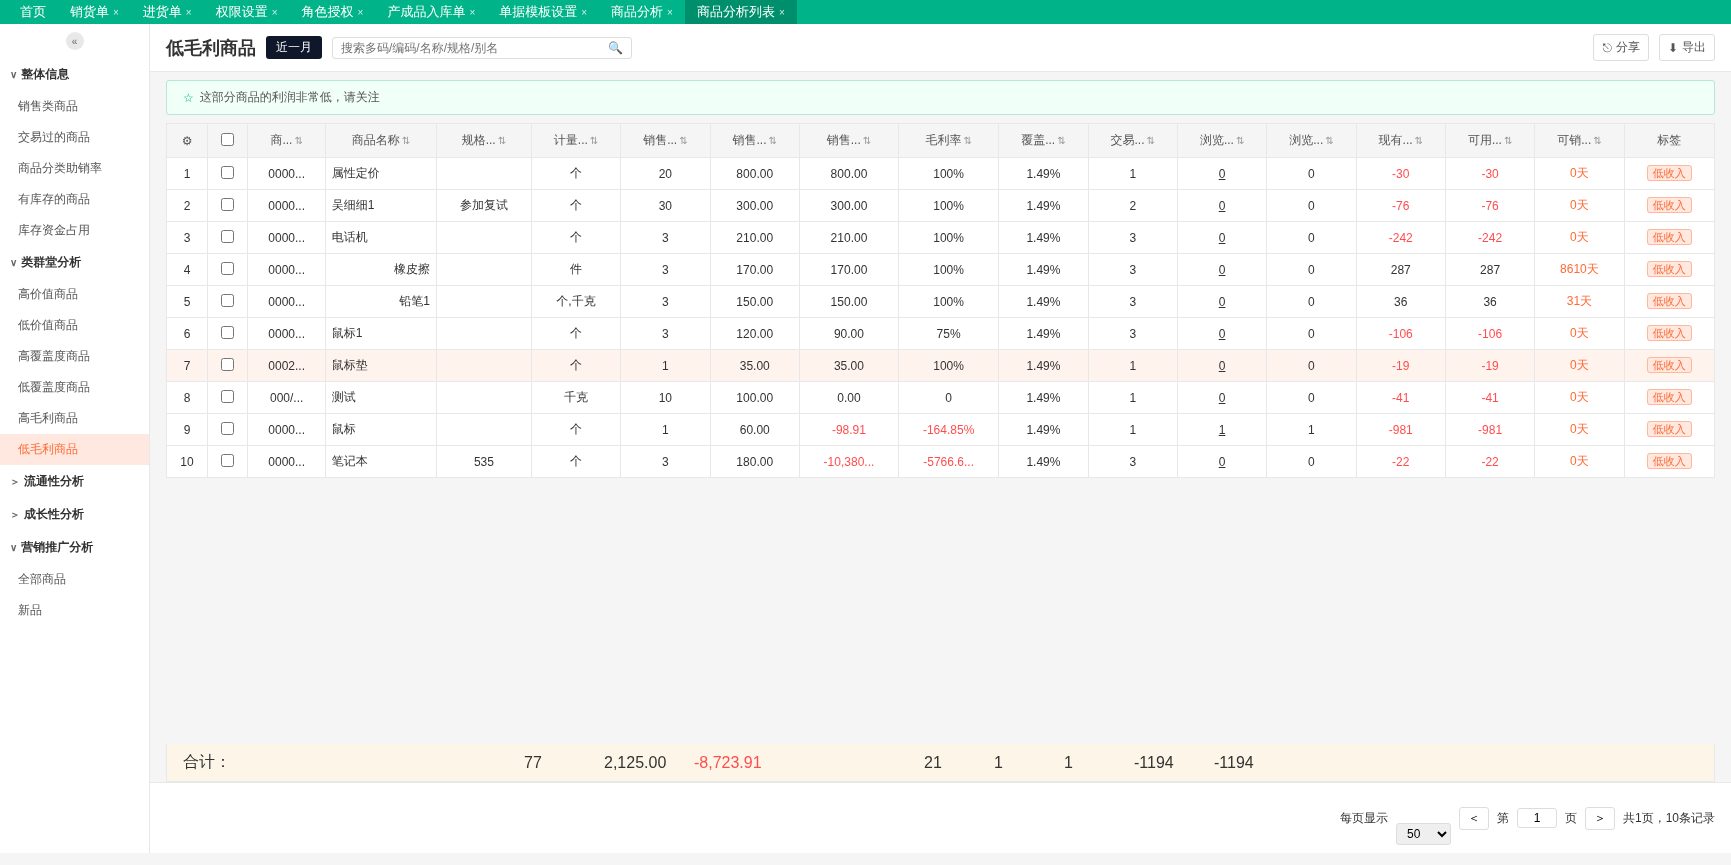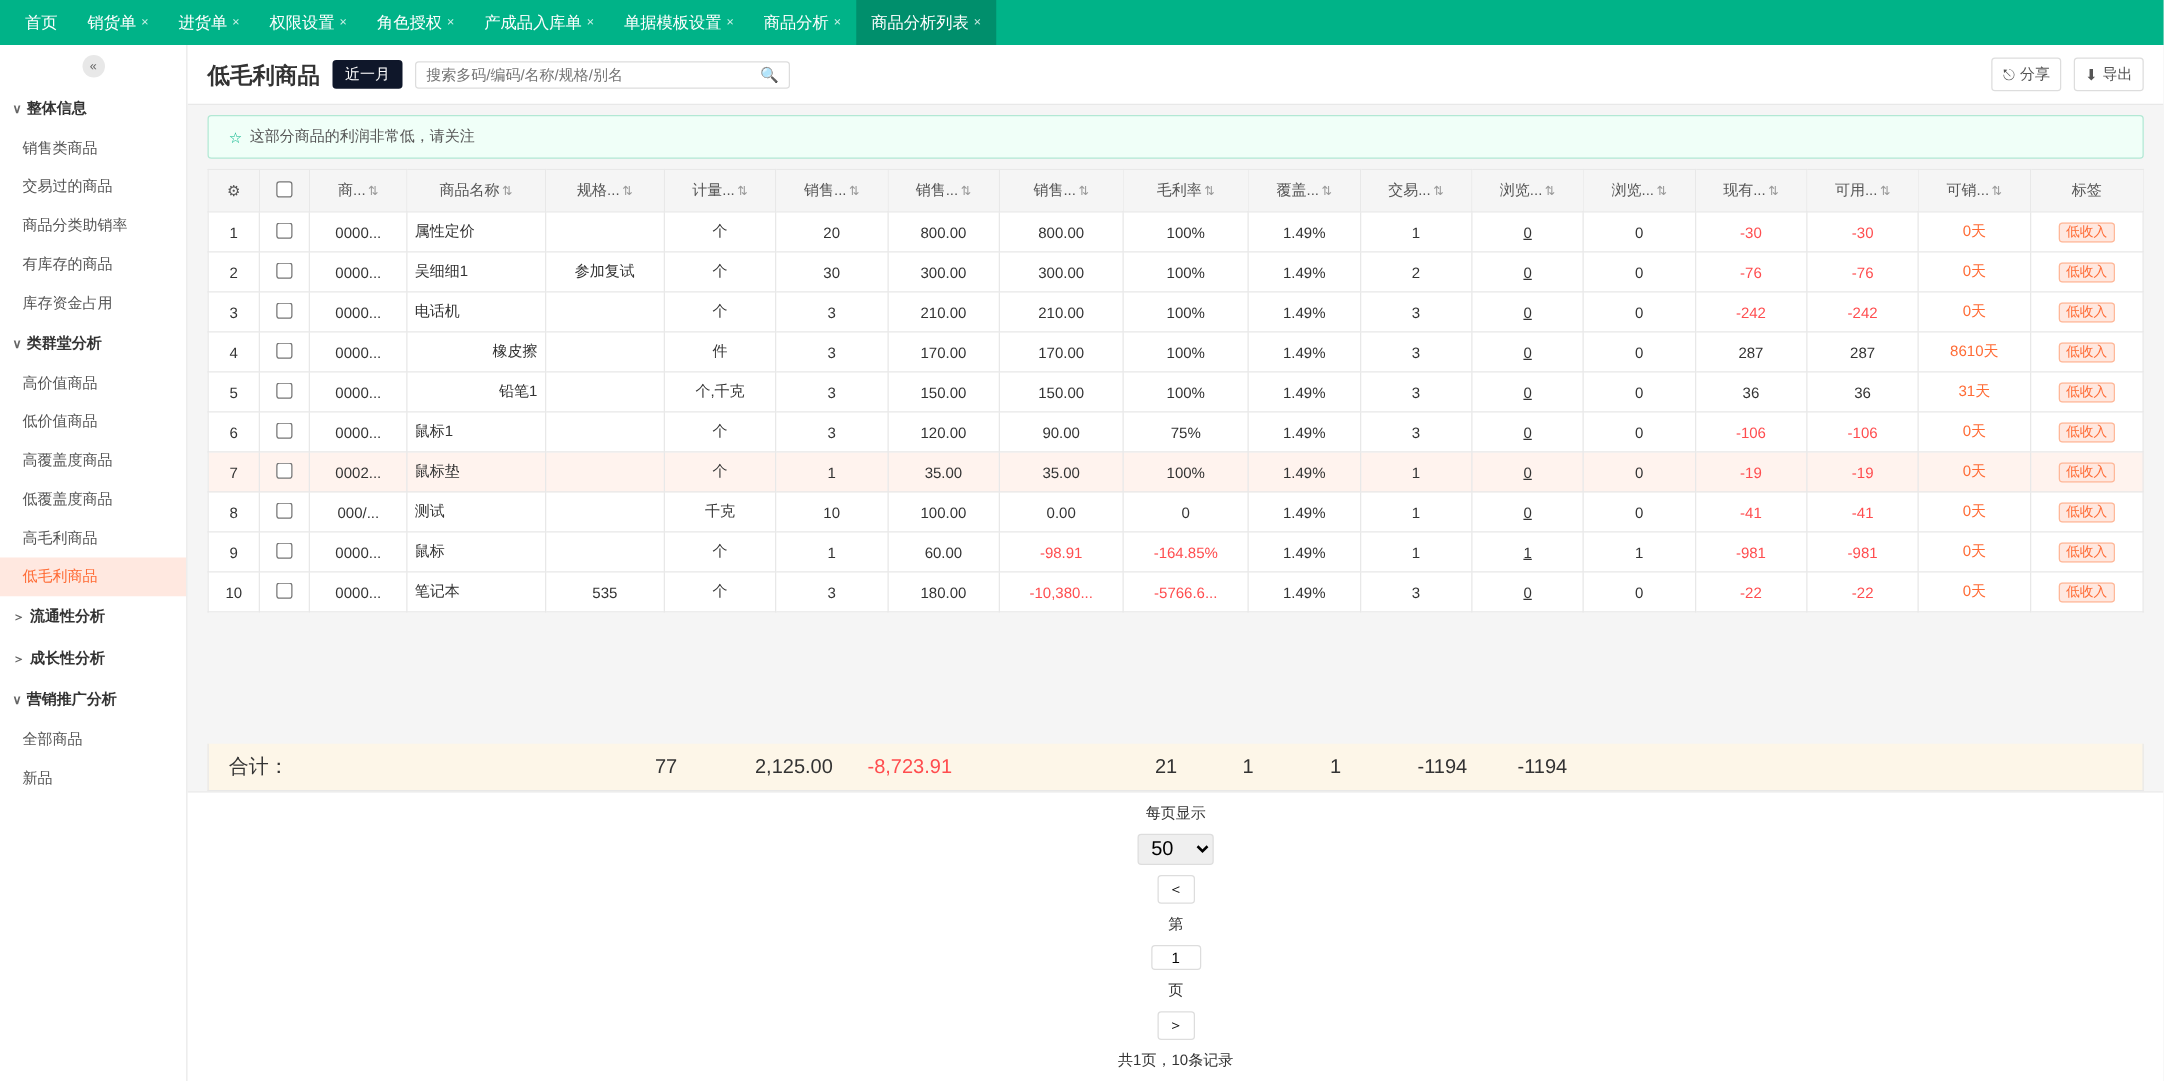--- a/index.html
+++ b/index.html
@@ -3,21 +3,21 @@
   <meta charset="utf-8">
   <style>
     * { box-sizing: border-box; margin: 0; padding: 0; }
     body { font-family: 'Microsoft YaHei', Arial, sans-serif; font-size: 12px; background: #f5f5f5; color: #333; }
 
     
     .top-nav {
       background: #00b388;
       display: flex;
       align-items: center;
-      height: 36px;
+      height: 24px;
       padding: 0 8px;
     }
     .top-nav .nav-item {
       color: #fff;
       padding: 0 12px;
       height: 36px;
       display: flex;
       align-items: center;
       cursor: pointer;
       font-size: 13px;
@@ -190,27 +190,27 @@
     
     .pagination-bar {
       background: #fff;
       border-top: 1px solid #e8e8e8;
       padding: 8px 16px;
       display: flex;
       align-items: center;
       justify-content: flex-end;
       gap: 8px;
       font-size: 12px;
-      flex-direction: column;
     }
     .page-size-select {
       border: 1px solid #ddd;
       border-radius: 3px;
       padding: 2px 6px;
-      font-size: 16px;
+      font-size: 12px;
+      margin-top: 32px;
     }
     .page-btn {
       border: 1px solid #ddd;
       background: #fff;
       border-radius: 3px;
       padding: 2px 8px;
       cursor: pointer;
       font-size: 12px;
     }
     .page-input {

